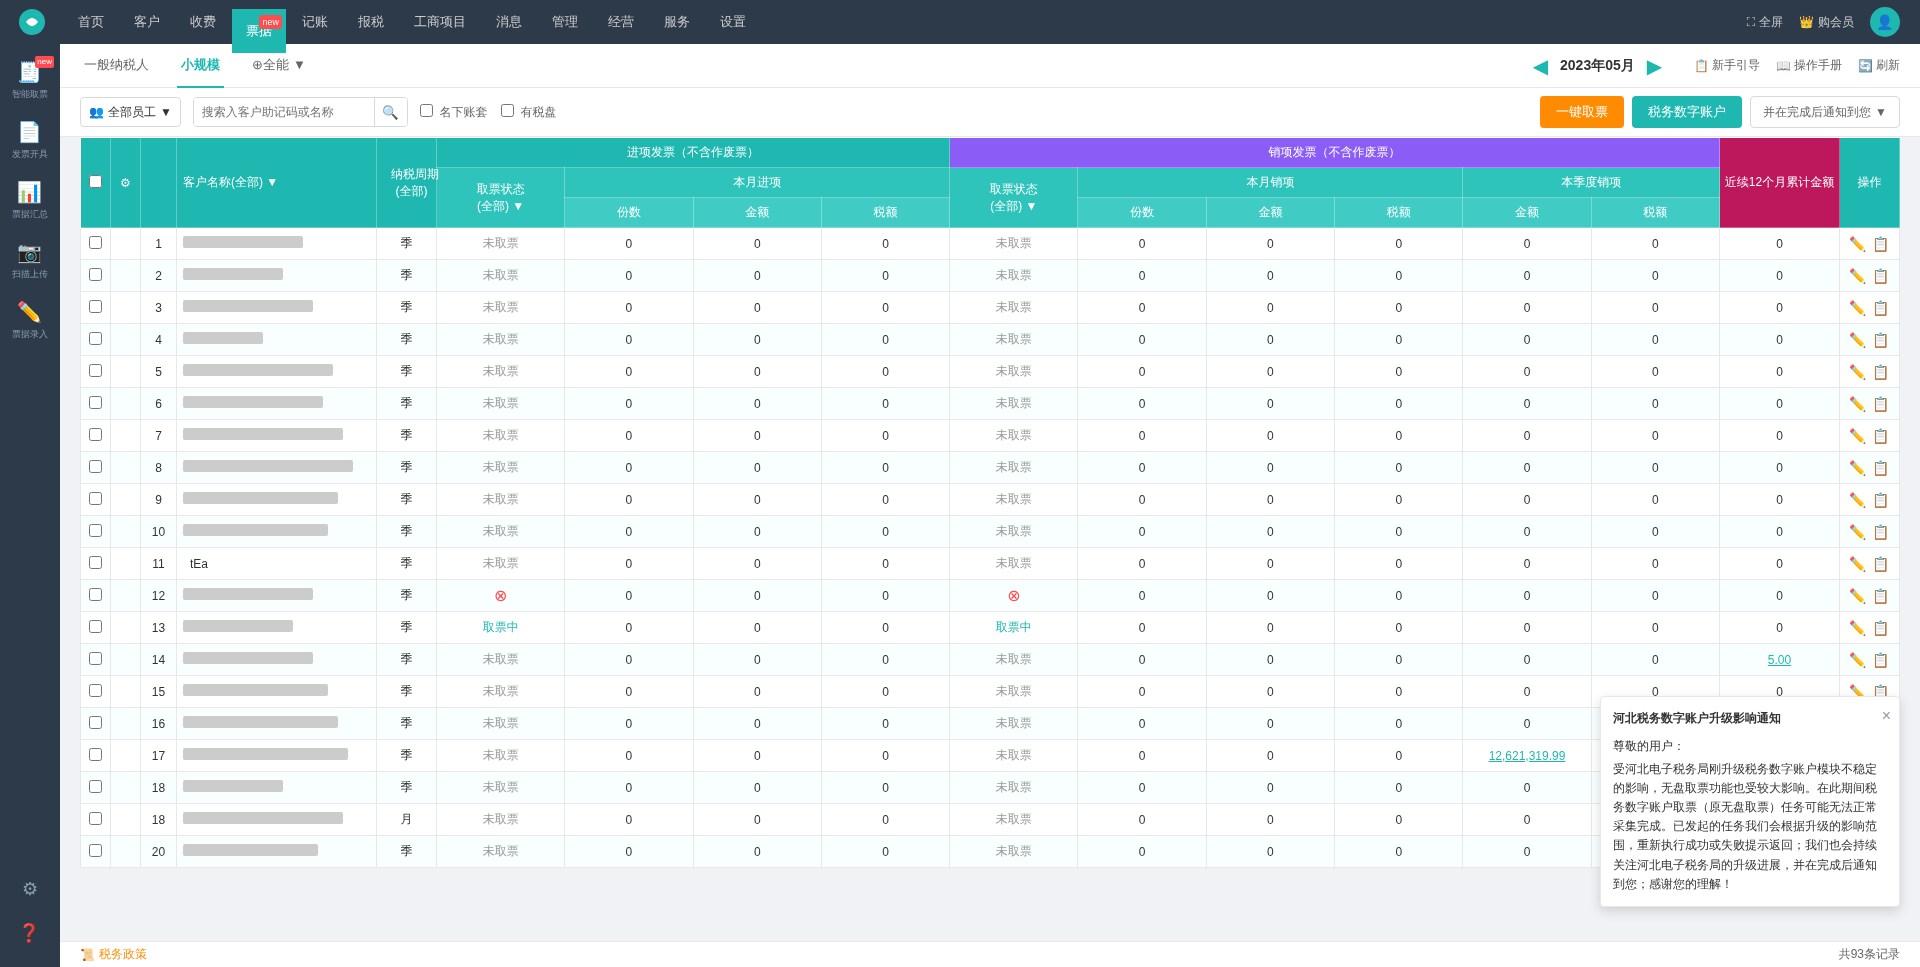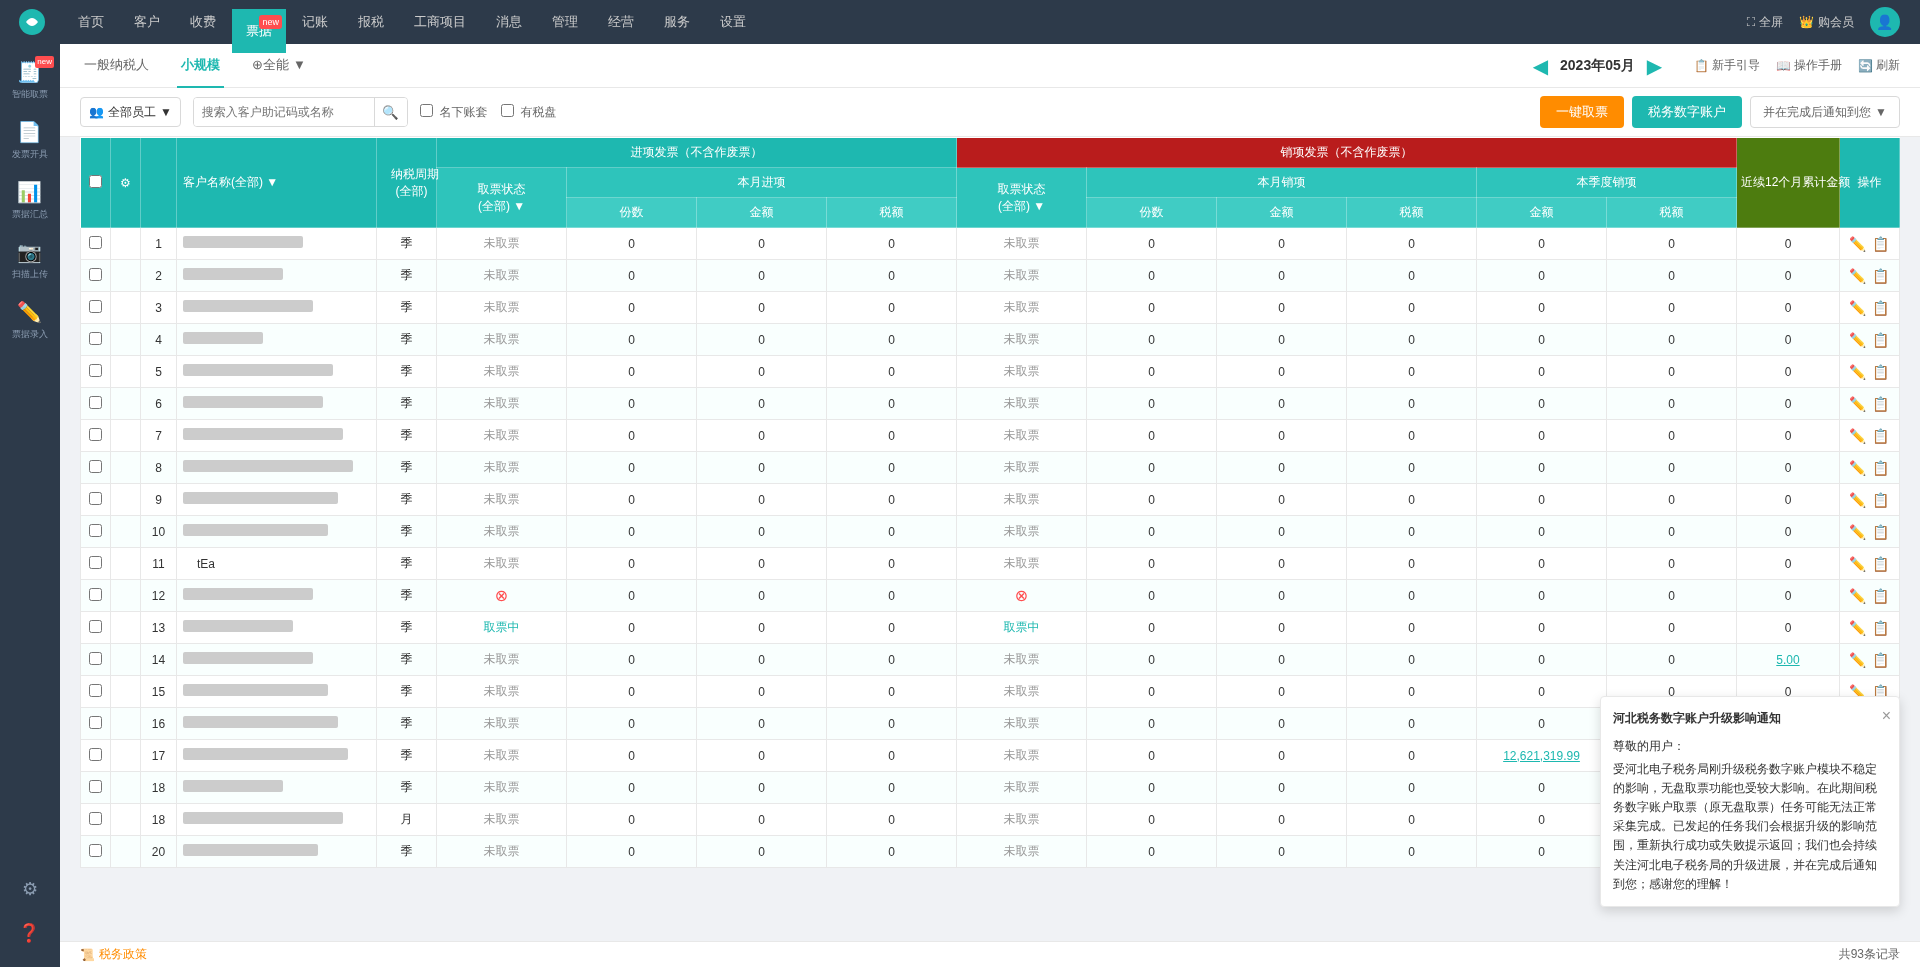--- a/index.html
+++ b/index.html
@@ -231,22 +231,22 @@
             <th rowspan="3" class="check-col" style="background:#1eb8b0;">
               <input type="checkbox" style="">
             </th>
             <th rowspan="3" style="width:30px; background:#1eb8b0;">
               <span>⚙</span>
             </th>
             <th rowspan="3" class="num-col" style="background:#1eb8b0; width:36px;"></th>
             <th rowspan="3" style="background:#1eb8b0; width:200px; text-align:left; padding-left:6px;">客户名称(全部) ▼</th>
             <th rowspan="3" style="background:#1eb8b0; width:60px;padding-left:14px;">纳税周期<br>(全部)</th>
             <th colspan="4" style="background:#1eb8b0;">进项发票（不含作废票）</th>
-            <th colspan="6" style="background:#b91c1c;">销项发票（不含作废票）</th>
-            <th rowspan="3" style="background:#4d7c0f; width:103px;">近续12个月累计金额</th>
+            <th colspan="6" style="background:#8b5cf6;">销项发票（不含作废票）</th>
+            <th rowspan="3" style="background:#be185d; width:120px;">近续12个月累计金额</th>
             <th rowspan="3" style="background:#1eb8b0; width:60px;">操作</th>
           </tr>
           <tr>
             <th rowspan="2" style="background:#2ec4bb; width:70px;">取票状态<br>(全部) ▼</th>
             <th colspan="3" style="background:#2ec4bb;">本月进项</th>
             <th rowspan="2" style="background:#2ec4bb; width:70px;">取票状态<br>(全部) ▼</th>
             <th colspan="3" style="background:#2ec4bb;">本月销项</th>
             <th colspan="2" style="background:#2ec4bb;">本季度销项</th>
           </tr>
           <tr>
@@ -498,21 +498,21 @@
         <div class="action-btns">
           <span class="action-icon">✏️</span>
           <span class="action-icon">📋</span>
         </div>
       </td>
     </tr>
             <tr>
       <td style="width:30px;"><input type="checkbox" style=""></td>
       <td style="width:30px;"></td>
       <td style="width:36px;">11</td>
-      <td class="name-col" style="text-align:left;padding-left:20px;"><span style="font-size:12px;">tEa</span></td>
+      <td class="name-col" style="text-align:left;padding-left:13px;"><span style="font-size:12px;">tEa</span></td>
       <td>季</td>
       <td><span class="tag-未取票">未取票</span></td>
       <td>0</td>
       <td>0</td>
       <td>0</td>
       <td><span class="tag-未取票">未取票</span></td>
       <td>0</td>
       <td>0</td>
       <td>0</td>
       <td>0</td>

